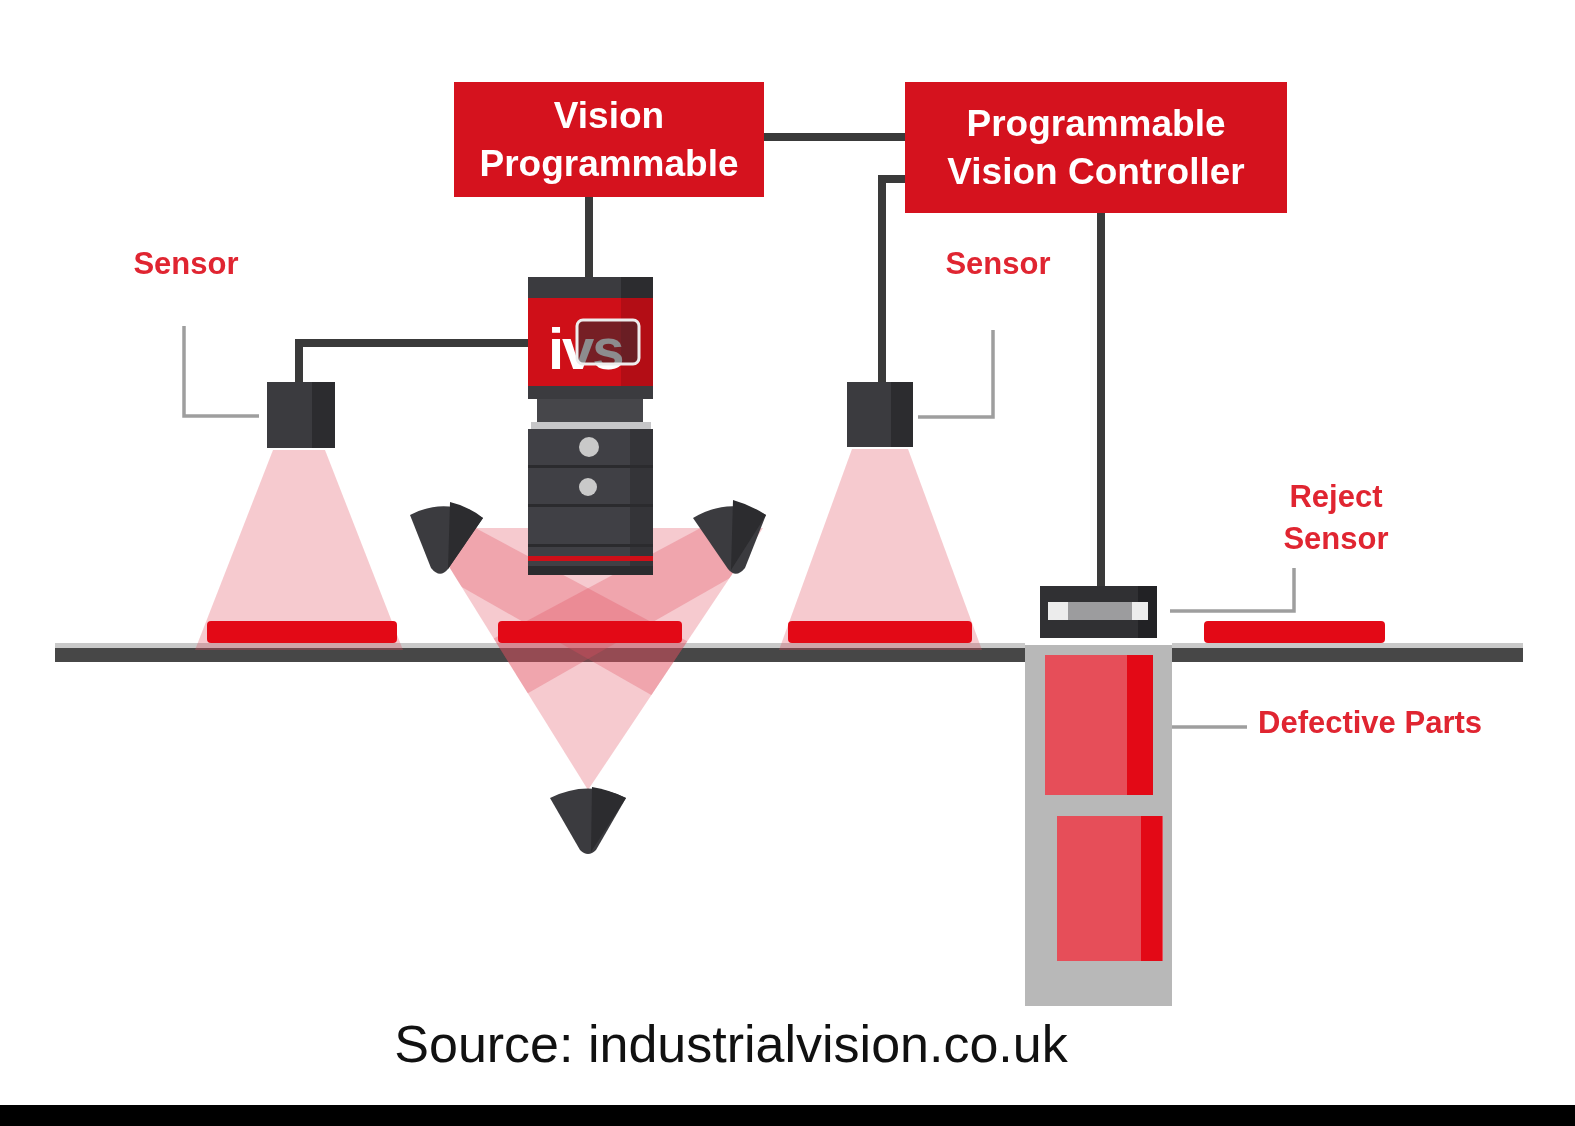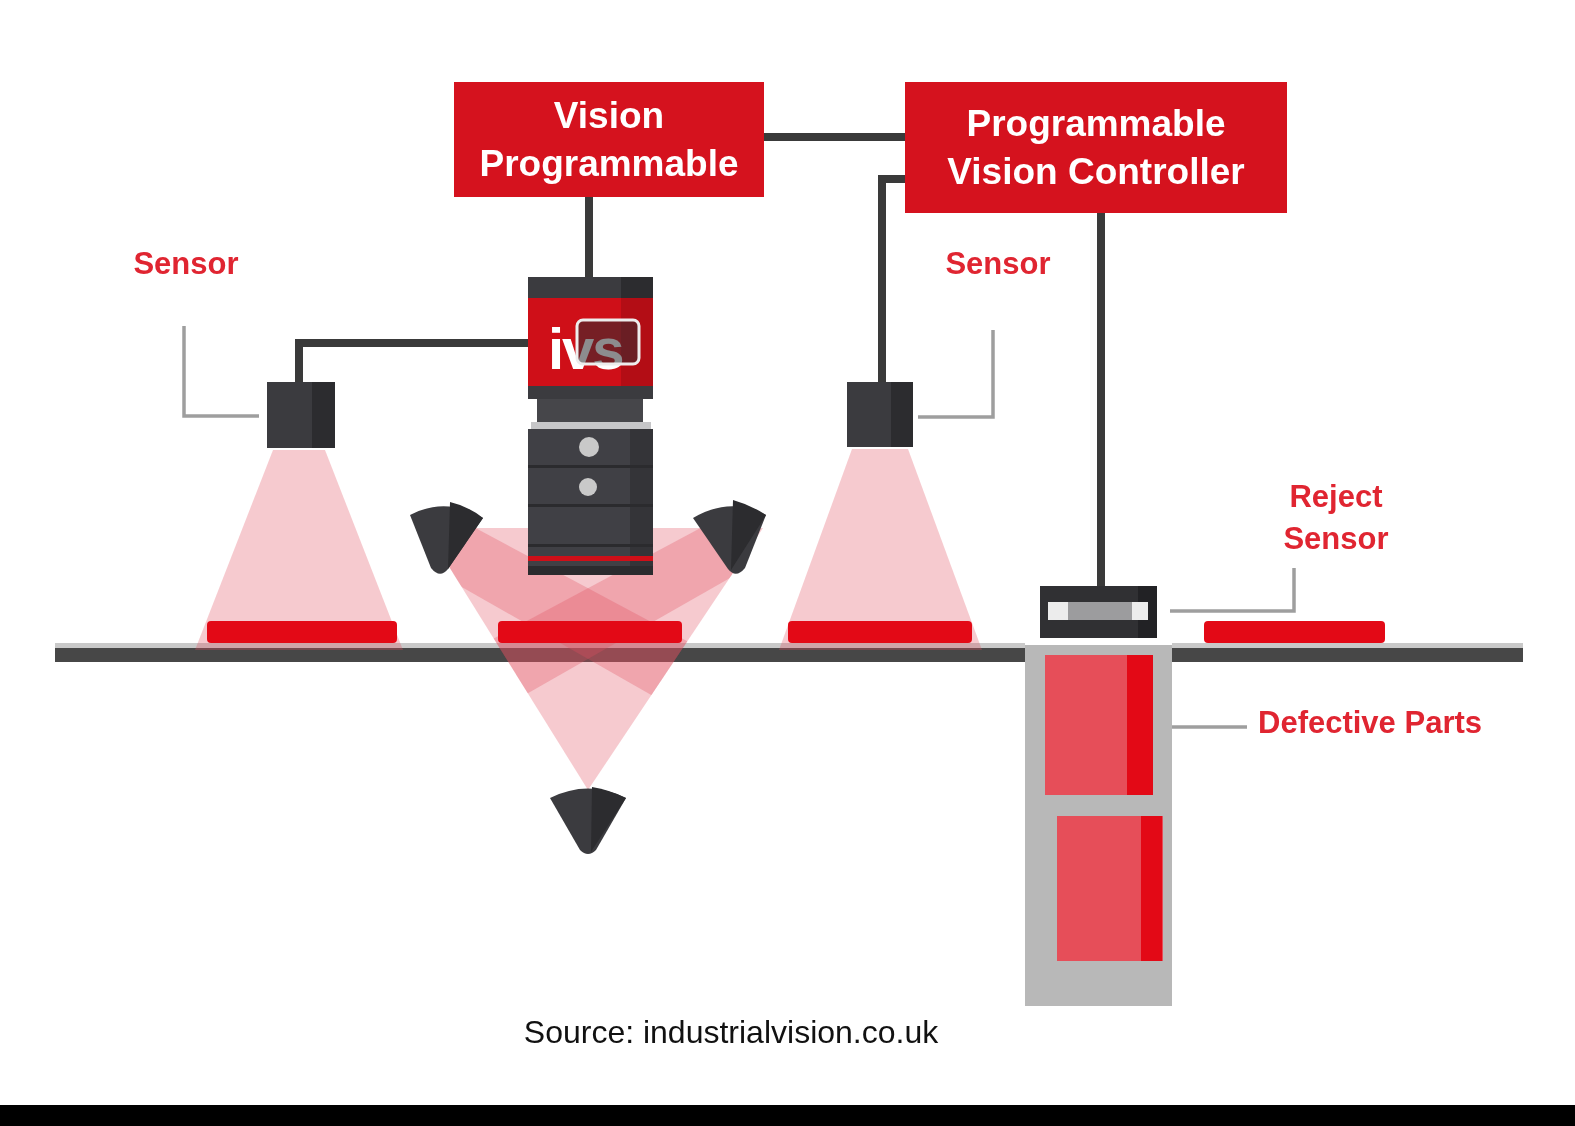--- a/index.html
+++ b/index.html
@@ -37,21 +37,21 @@
 
   
   .lbl{position:absolute;color:var(--label-red);font-weight:bold;font-size:31px;
        line-height:42px;text-align:center;}
   .lbl.insp{left:86px;top:243px;width:200px;}
   .lbl.dec{left:898px;top:243px;width:200px;}
   .lbl.reject{left:1236px;top:476px;width:200px;}
   .lbl.defect{left:1258px;top:705px;width:320px;text-align:left;line-height:36px;}
 
   .source{position:absolute;left:0;top:1014px;width:1462px;text-align:center;
-          color:var(--text-black);font-size:32px;font-weight:400;letter-spacing:0px;}
+          color:var(--text-black);font-size:52px;font-weight:400;letter-spacing:0px;}
   .bottombar{position:absolute;left:0;top:1105px;width:1575px;height:21px;background:var(--bar-black);}
 </style>
 </head>
 <body>
 
 <div id="stage">
 
   <svg id="gfx" viewBox="0 0 1575 1126">
     <defs>
       <clipPath id="clipV">

